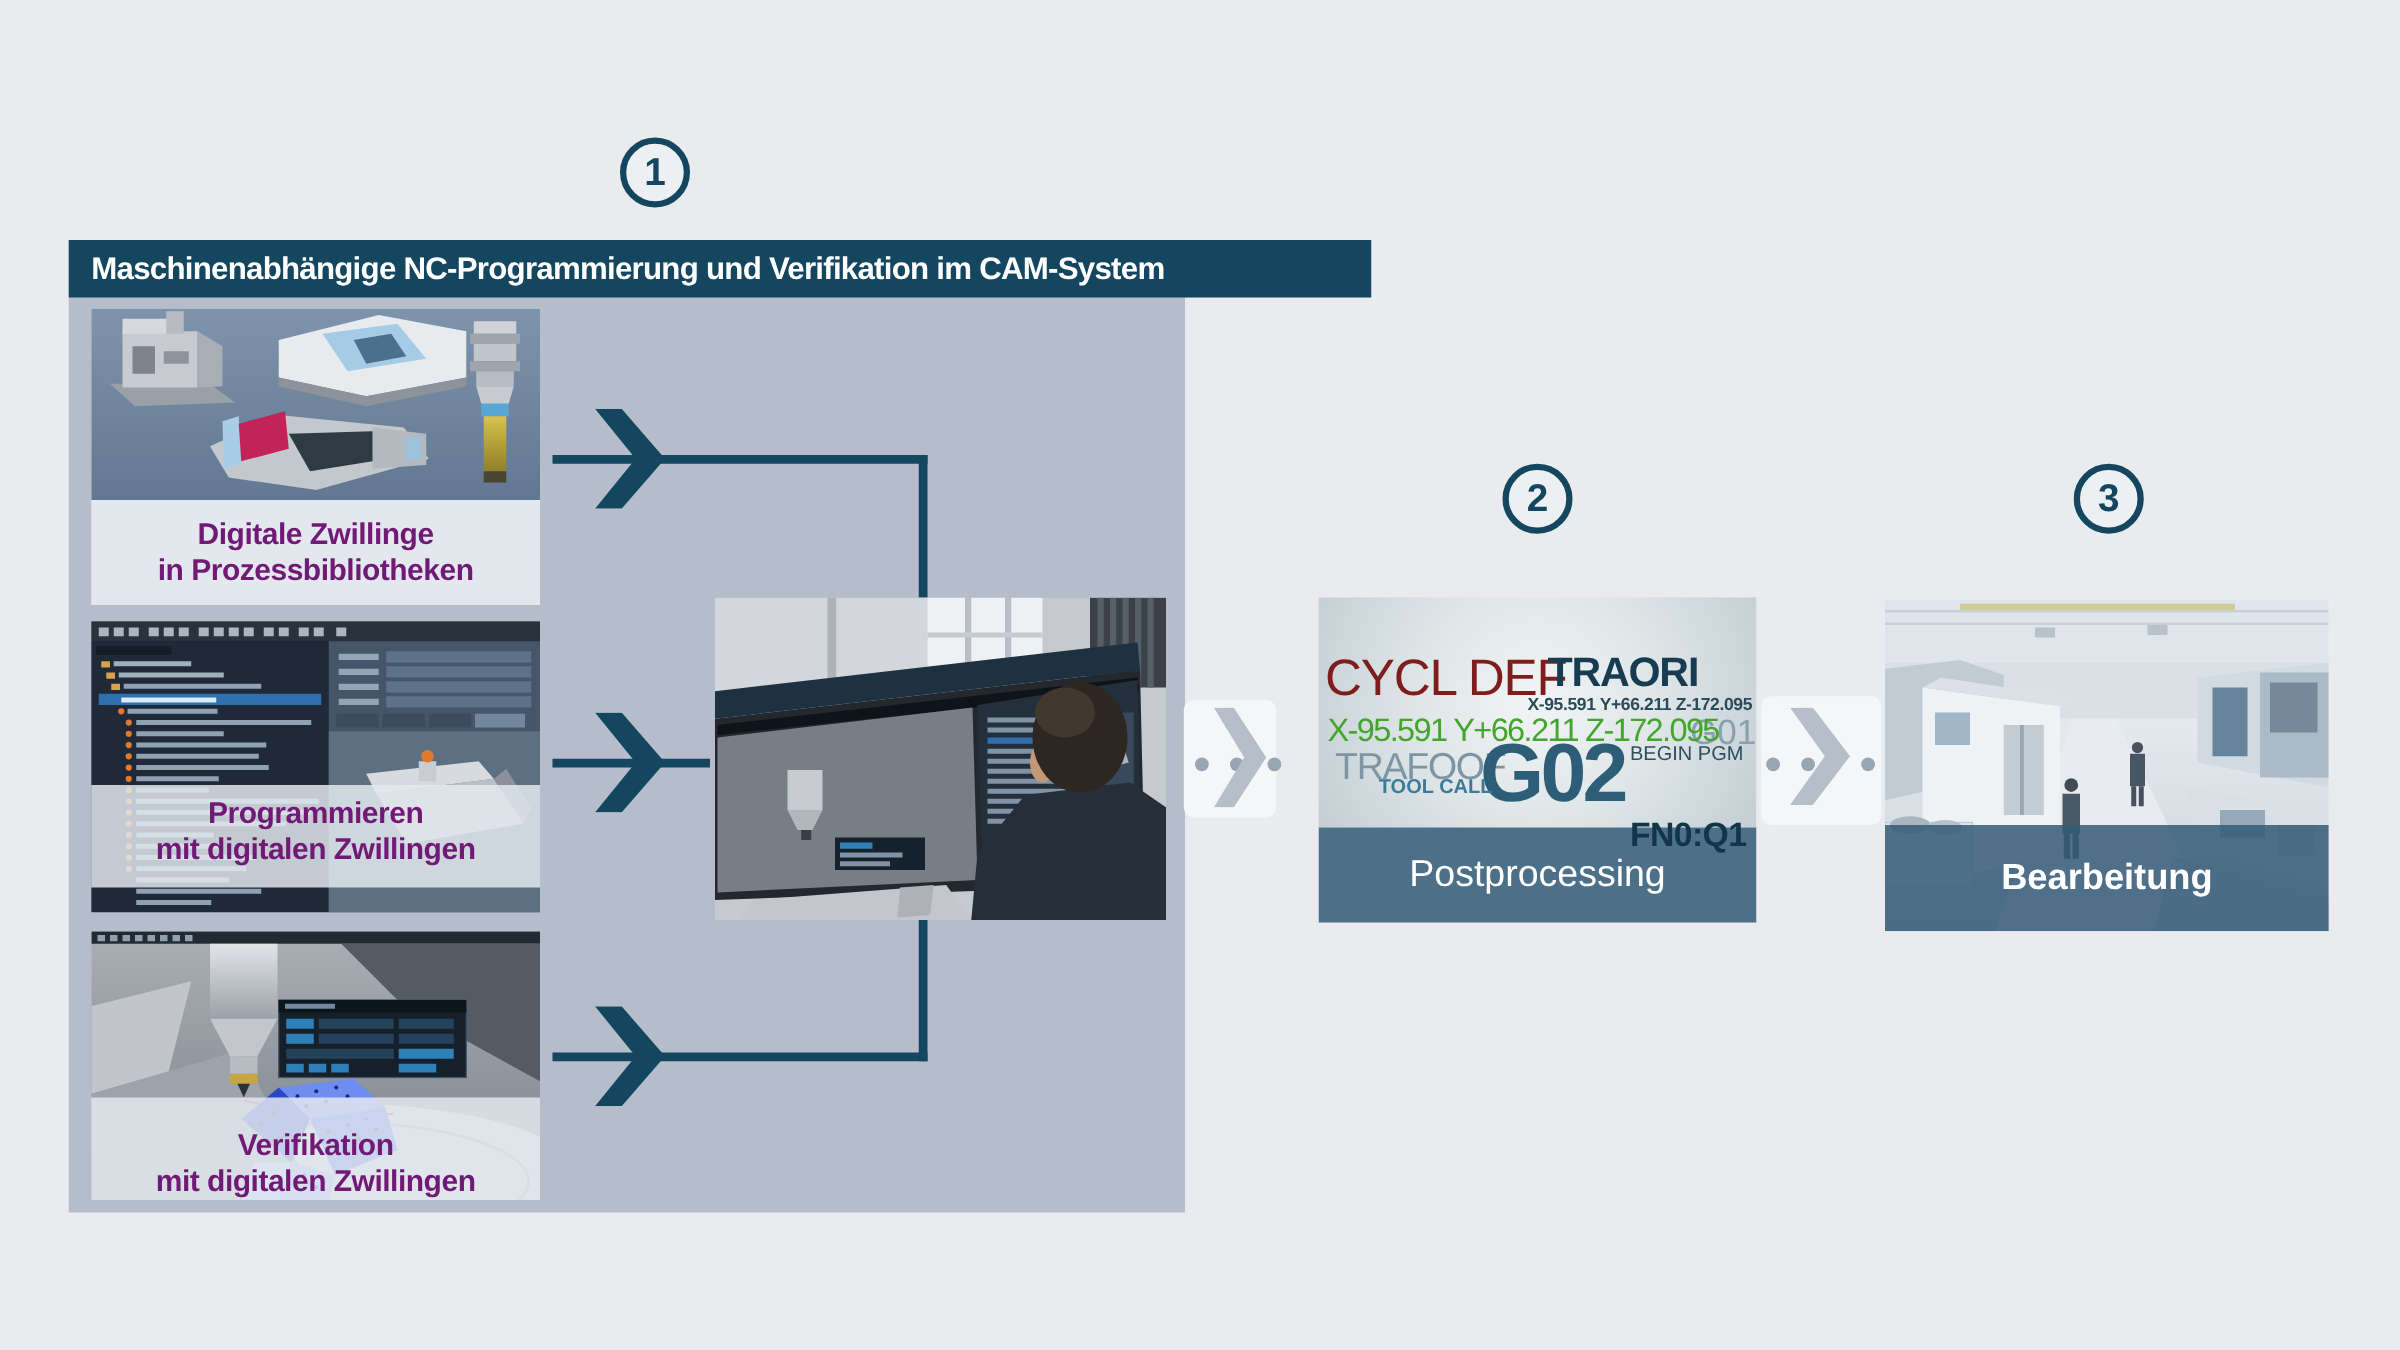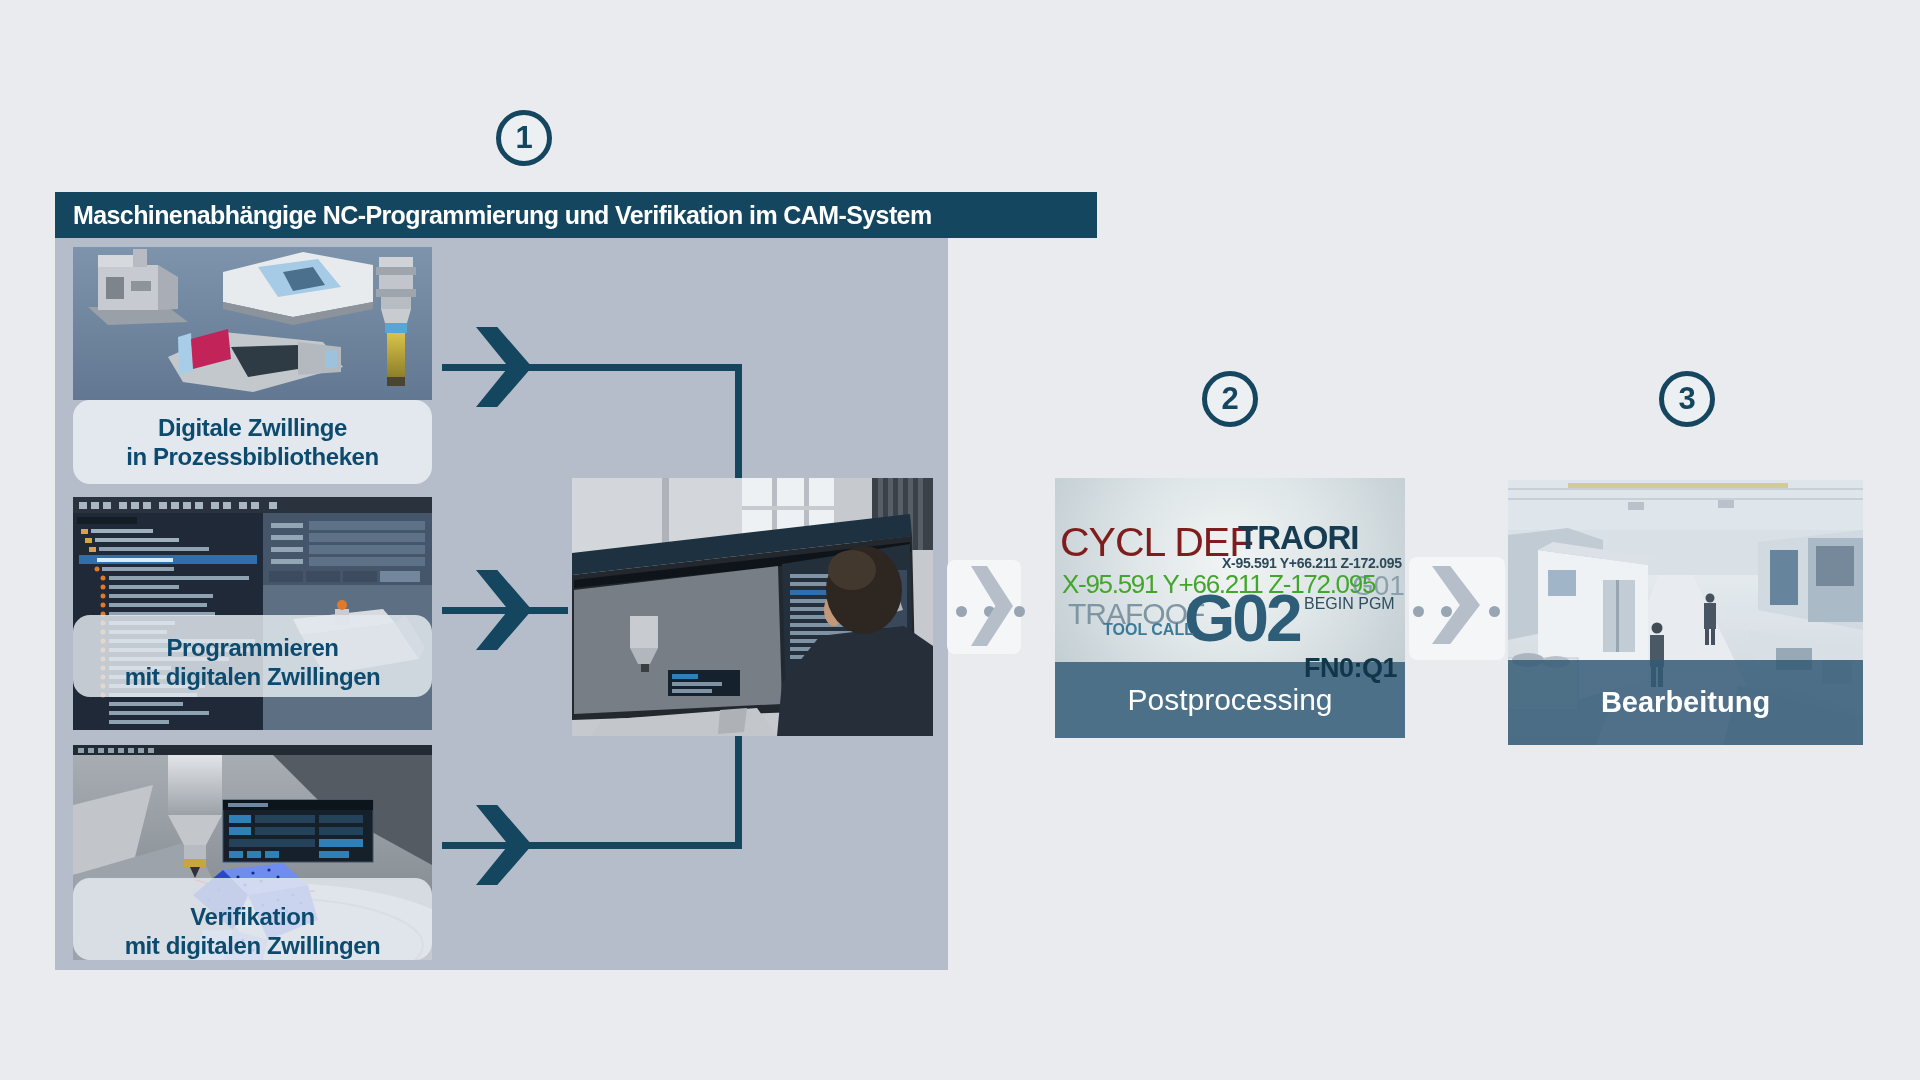--- a/index.html
+++ b/index.html
@@ -13,22 +13,22 @@
            display:flex; align-items:center; justify-content:center; }
 
   
   .box1 { left:55px; top:192px; width:893px; height:778px; background:#b4bdc9; }
   .box1-title { left:55px; top:192px; width:1042px; height:46px; background:#14465f;
                 color:#ffffff; font-weight:bold; font-size:25px; letter-spacing:-0.6px;
                 line-height:46px; padding-left:18px; white-space:nowrap; }
 
   .card-img { left:73px; width:359px; overflow:hidden; }
   .card-img svg { display:block; }
-  .card-label { left:73px; width:359px; color:#0c4a6e; font-weight:bold; font-size:24px;
-                text-align:center; line-height:29px; letter-spacing:-0.4px;border-radius:17px; }
+  .card-label { left:73px; width:359px; color:#701a75; font-weight:bold; font-size:24px;
+                text-align:center; line-height:29px; letter-spacing:-0.4px; }
   .card-label.solid { background:#e3e8ef; }
   .card-label.overlay { background:rgba(228,233,240,0.84); }
   .card-label .l { display:block; }
 
   
   .aline { background:#14465f; }
   .chev { background:#14465f; clip-path:polygon(0% 0%, 38% 0%, 100% 50%, 38% 100%, 0% 100%, 58% 50%); }
   .chev-lg { background:#b6bfc9; clip-path:polygon(0% 0%, 38% 0%, 100% 50%, 38% 100%, 0% 100%, 58% 50%); }
   .tile { background:#f4f6f8; border-radius:8px; }
   .fdot { width:11px; height:11px; border-radius:50%; background:#98a5b2; }
@@ -212,21 +212,21 @@
         <g>
           <polygon points="228,138 322,126 346,162 252,178" fill="#b9bfc6"></polygon>
           <polygon points="228,138 322,126 310,112 220,122" fill="#d7dbdf"></polygon>
           <polygon points="322,126 346,162 352,150 332,118" fill="#8a9199"></polygon>
           <rect x="262" y="112" width="14" height="16" fill="#c9cdd2"></rect>
           <circle cx="269" cy="108" r="5" fill="#e07a2a"></circle>
         </g>
       </g>
     </svg>
   </div>
-  <div class="abs card-label overlay" style="top:615px; height:82px; padding-top:18px;">
+  <div class="abs card-label overlay" style="top:628px; height:82px; padding-top:8px;">
     <span class="l">Programmieren</span>
     <span class="l">mit digitalen Zwillingen</span>
   </div>
 
   <div class="abs card-img" style="top:745px; height:215px;">
     <svg width="359" height="215" viewBox="0 0 359 215">
       <defs>
         <linearGradient id="g3" x1="0" y1="0" x2="0" y2="1">
           <stop offset="0" stop-color="#a8adb4"></stop>
             <stop offset="1" stop-color="#7a8087"></stop>

